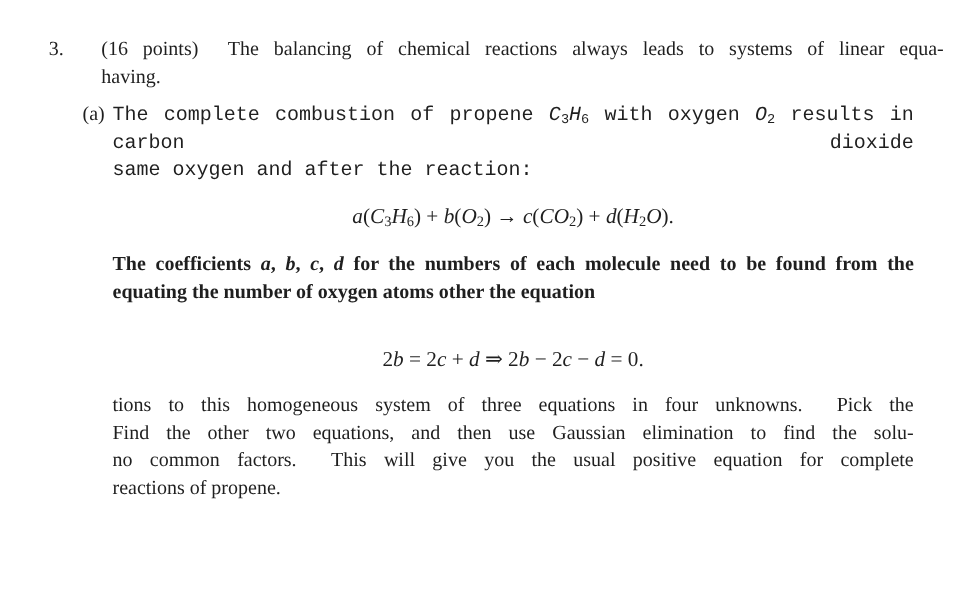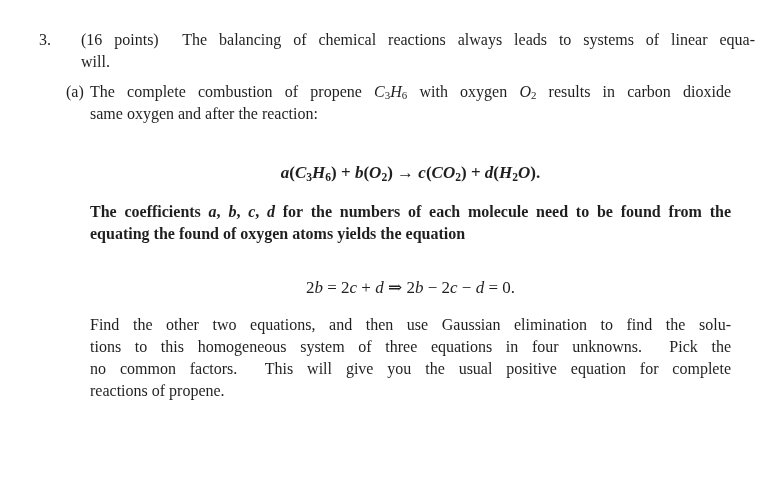--- a/index.html
+++ b/index.html
@@ -46,54 +46,54 @@
     font-style: italic;
   }
   sub {
     font-size: 0.68em;
     line-height: 0;
     vertical-align: -0.22em;
   }
   #problem-number { left: 39px; top: 29px; }
   #intro          { left: 57px; top: 29px; width: 674px; margin-left: 24px; }
   #part-a-label   { left: 66px; top: 81px; }
-  #para1          { left: 90px; top: 81px;  width: 641px; }
-  #eq1            { top: 159px; font-weight: bold; }
+  #para1          { left: 90px; top: 81px;  width: 641px; font-family: Liberation Mono, monospace; }
+  #eq1            { top: 159px; }
   #para2          { left: 90px; top: 201px; width: 641px; font-weight: bold; }
   #eq2            { top: 274px; }
   #para3          { left: 90px; top: 314px; width: 641px; }
 </style>
 </head>
 <body>
 
 <div class="page">
 
   <div id="problem-number" class="block">3.</div>
 
   <div id="intro" class="block">
     <div class="line just">(16 points)  The balancing of chemical reactions always leads to systems of linear equa-</div>
-    <div class="line last">will.</div>
+    <div class="line last">having.</div>
   </div>
 
   <div id="part-a-label" class="block">(a)</div>
 
   <div id="para1" class="block">
     <div class="line just">The complete combustion of propene <i>C</i><sub>3</sub><i>H</i><sub>6</sub> with oxygen <i>O</i><sub>2</sub> results in carbon dioxide</div>
     <div class="line last">same oxygen and after the reaction:</div>
   </div>
 
   <div id="eq1" class="eq"><i>a</i>(<i>C</i><sub>3</sub><i>H</i><sub>6</sub>) + <i>b</i>(<i>O</i><sub>2</sub>) → <i>c</i>(<i>CO</i><sub>2</sub>) + <i>d</i>(<i>H</i><sub>2</sub><i>O</i>).</div>
 
   <div id="para2" class="block">
     <div class="line just">The coefficients <i>a</i>, <i>b</i>, <i>c</i>, <i>d</i> for the numbers of each molecule need to be found from the</div>
-    <div class="line last">equating the found of oxygen atoms yields the equation</div>
+    <div class="line last">equating the number of oxygen atoms other the equation</div>
   </div>
 
   <div id="eq2" class="eq">2<i>b</i> = 2<i>c</i> + <i>d</i> ⇒ 2<i>b</i> − 2<i>c</i> − <i>d</i> = 0.</div>
 
   <div id="para3" class="block">
+    <div class="line just">tions to this homogeneous system of three equations in four unknowns.  Pick the</div>
     <div class="line just">Find the other two equations, and then use Gaussian elimination to find the solu-</div>
-    <div class="line just">tions to this homogeneous system of three equations in four unknowns.  Pick the</div>
     <div class="line just">no common factors.  This will give you the usual positive equation for complete</div>
     <div class="line last">reactions of propene.</div>
   </div>
 
 </div>
 
 </body></html>

